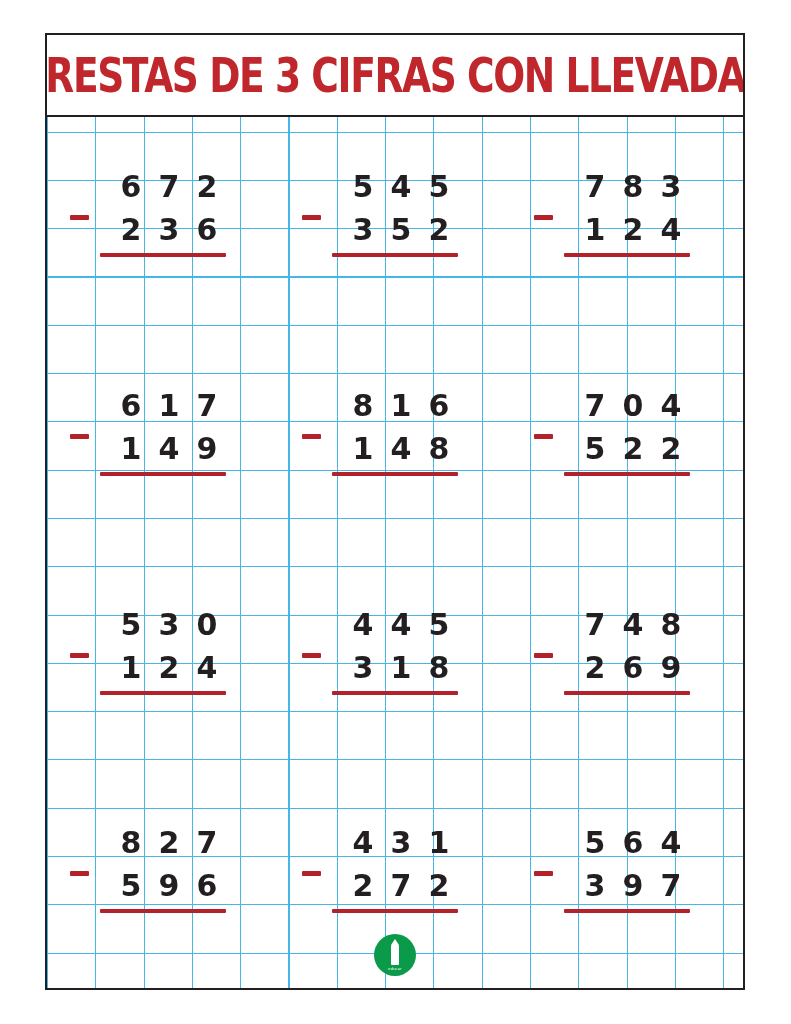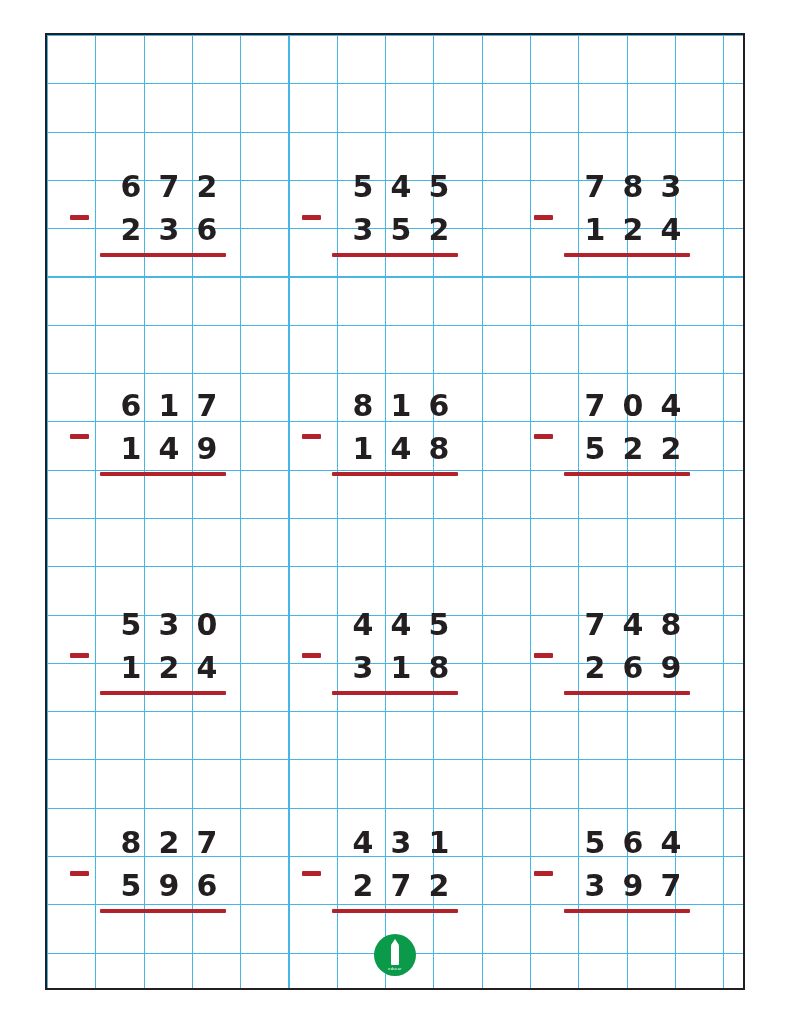--- a/index.html
+++ b/index.html
@@ -153,20 +153,23 @@
     color: #ffffff;
     font-family: "Liberation Sans", sans-serif;
     letter-spacing: 0.2px;
   }
 </style>
 </head>
 <body>
 
 <div id="sheet">
 
+  <div id="title-band">
+    <div id="title-text">RESTAS DE 3 CIFRAS CON LLEVADA</div>
+  </div>
 
   <div id="problems">
 
     <div class="problem">
       <div class="op-wrap">
         <div class="minus-sign"></div>
         <div class="digits-row row-top">
           <span>6</span>
           <span>7</span>
           <span>2</span>

